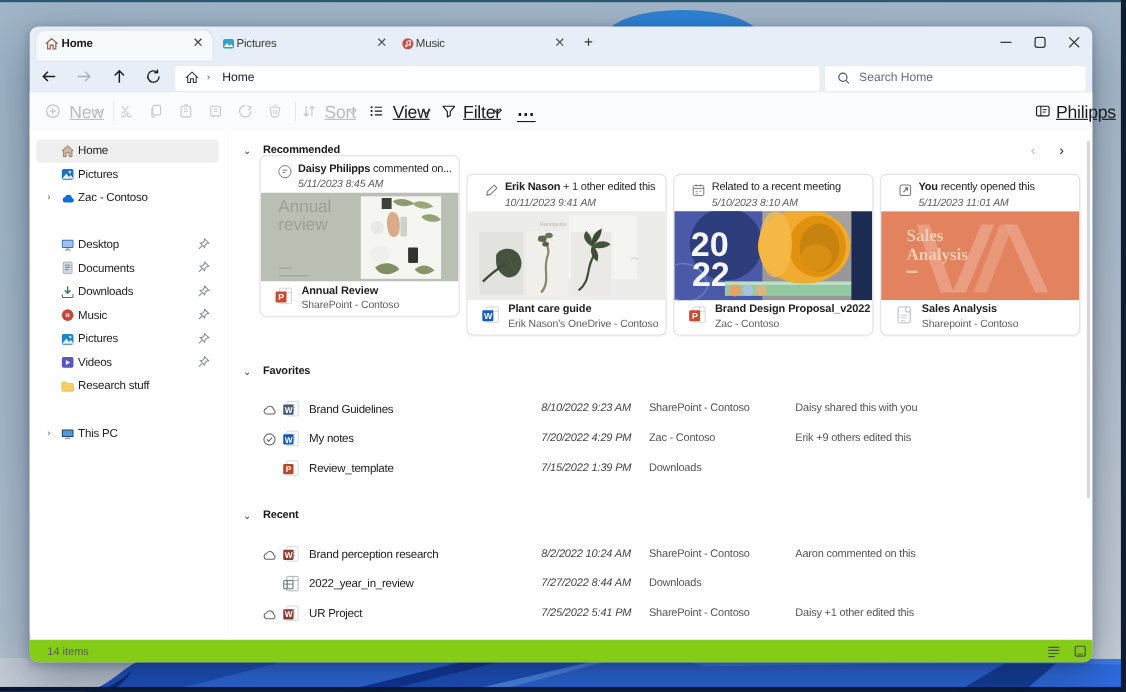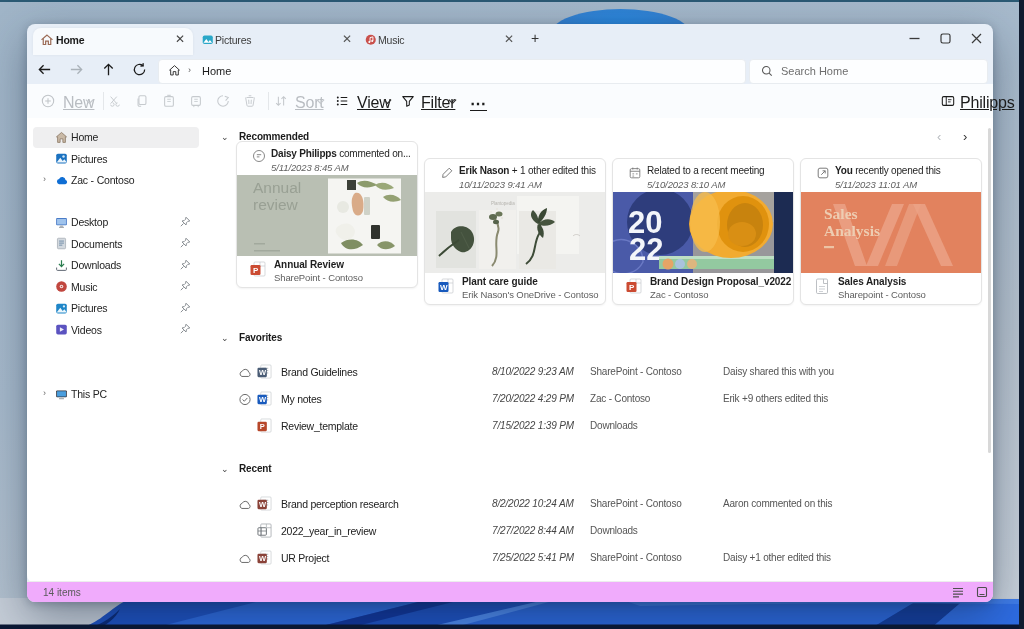--- a/index.html
+++ b/index.html
@@ -55,21 +55,21 @@
   .frow .cloud{position:absolute;left:31px;top:7px;width:14px;height:13px;}
   .frow .ficon{position:absolute;left:50px;top:5.5px;width:15px;height:16px;}
   .chdr{position:absolute;font-size:10px;color:#1f1f1f;white-space:nowrap;letter-spacing:-.2px;}
   .cdate{position:absolute;font-size:9.5px;color:#5e5e5e;white-space:nowrap;letter-spacing:-.1px;font-style:italic;}
   .cimg{position:absolute;left:0;top:33px;width:180px;height:81px;overflow:hidden;}
   .cfname{position:absolute;left:37px;top:117px;font-size:10px;font-weight:bold;color:#1f1f1f;white-space:nowrap;letter-spacing:-.1px;}
   .cfloc{position:absolute;left:37px;top:130px;font-size:9.5px;color:#5e5e5e;white-space:nowrap;letter-spacing:-.1px;}
   .hico{position:absolute;left:15px;top:7px;width:14px;height:14px;}
   .fico{position:absolute;left:13px;top:119px;width:16px;height:17px;}
   
-  #status{position:absolute;left:0;bottom:0;width:100%;height:20px;background:#f0abfc;
+  #status{position:absolute;left:0;bottom:0;width:100%;height:20px;background:#84cc16;
       border-top:1px solid #ededed;border-radius:0 0 8px 8px;}
   #status .cnt{position:absolute;left:16px;top:4.5px;font-size:10px;color:#5a5a5a;}
 </style>
 </head>
 <body>
 <div id="dome"></div>
 <div id="edge-top"></div>
 <svg id="bloom" viewBox="0 0 1024 31" preserveAspectRatio="none">
   <rect x="0" y="0" width="1024" height="31" fill="#c5cdd7"></rect>
   <path d="M76,31 C96,27 106,15 120,6 C128,1 136,1 150,1 L1024,1 L1024,31 Z" fill="#1c50c0"></path>
@@ -292,20 +292,26 @@
     </div>
     <div class="srow" style="top:201px;">
       <svg class="icon" viewBox="0 0 16 16">
           <rect x="1.5" y="2" width="13" height="12" rx="2" fill="#5b53c0"></rect>
           <path d="M6 5.2 L11 8 L6 10.8 Z" fill="#ecebf8"></path>
         </svg>
       <div class="lbl">Videos</div>
       <svg class="pin" viewBox="0 0 12 12">
           <path d="M7 1.2 L10.8 5 L8.8 5.4 L7.4 6.8 L7 9 L3 5 L5.2 4.6 L6.6 3.2 Z M4.5 7.5 L1.8 10.2" stroke="#8a8f94" stroke-width="1" fill="none"></path>
         </svg>
+    </div>
+    <div class="srow" style="top:222.5px;">
+      <svg class="icon" viewBox="0 0 16 16">
+          <path d="M1.5 4 A1.2 1.2 0 0 1 2.7 2.8 L6 2.8 L7.5 4.4 L13.3 4.4 A1.2 1.2 0 0 1 14.5 5.6 L14.5 12 A1.2 1.2 0 0 1 13.3 13.2 L2.7 13.2 A1.2 1.2 0 0 1 1.5 12 Z" fill="#f5ce64" stroke="#d8ab3c" stroke-width=".6"></path>
+        </svg>
+      <div class="lbl">Research stuff</div>
     </div>
     <div class="srow" style="top:265.5px;">
       <span class="chev">›</span>
       <svg class="icon" viewBox="0 0 16 16">
           <rect x="1.5" y="3" width="13" height="8.5" rx="1" fill="#2a2f3a"></rect>
           <rect x="2.5" y="4" width="11" height="6.5" fill="#4a9ede"></rect>
           <rect x="5" y="12.6" width="6" height="1.2" fill="#8f959b"></rect>
           <path d="M7 11.5 L9 11.5 L9.4 12.7 L6.6 12.7 Z" fill="#b9bec4"></path>
         </svg>
       <div class="lbl">This PC</div>

